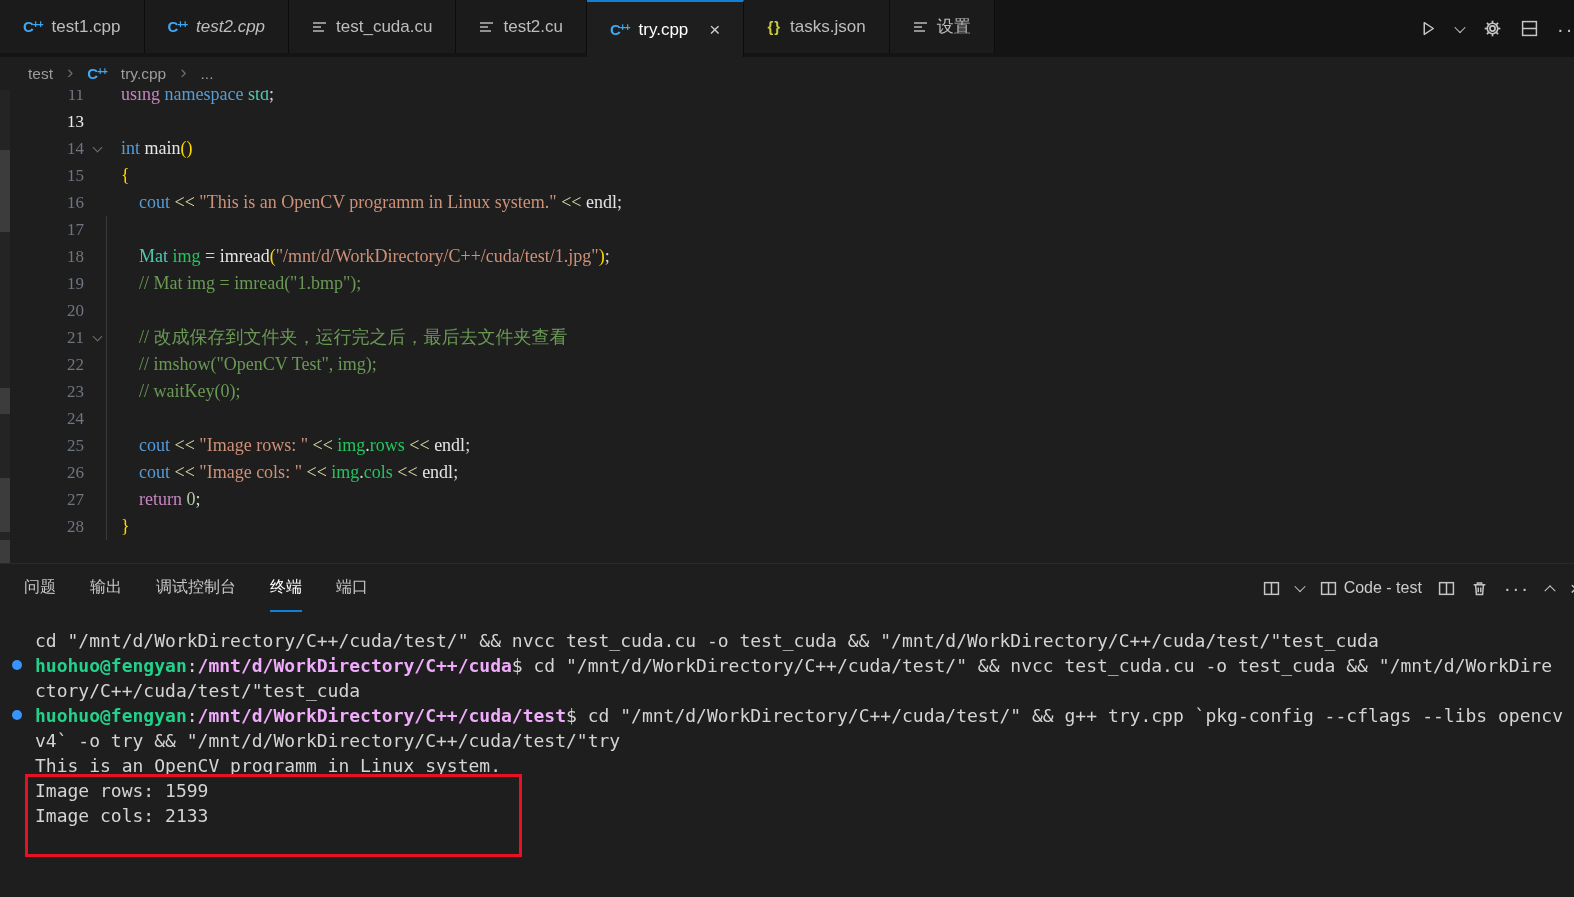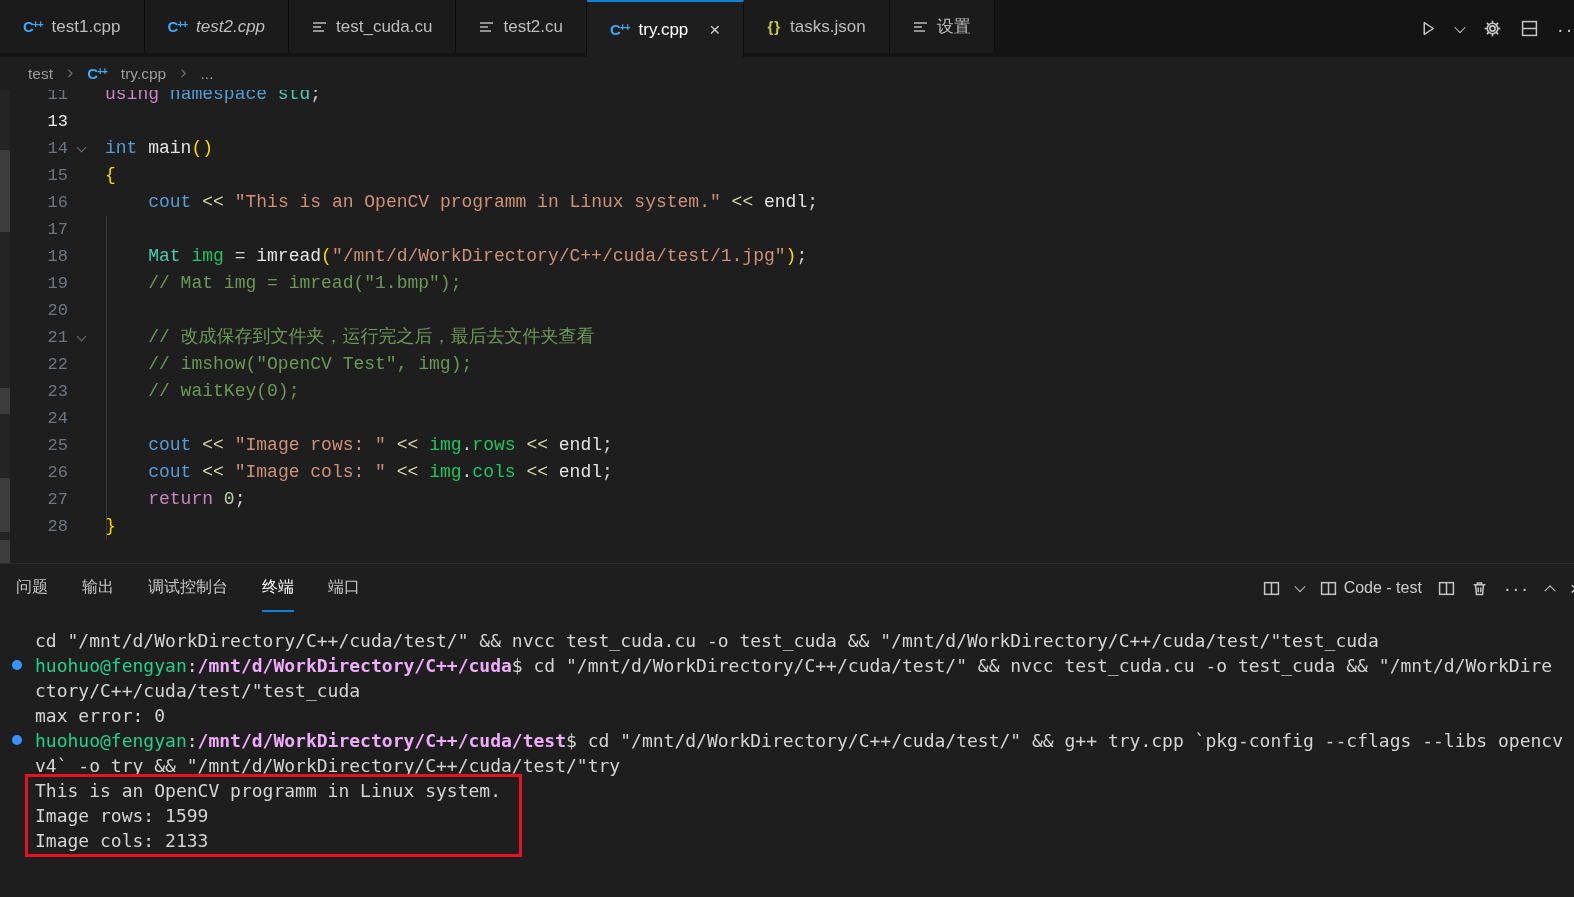--- a/index.html
+++ b/index.html
@@ -23,21 +23,21 @@
   .chev.up{transform:rotate(-135deg) translate(-2px,-2px);}
   .edge-clip{margin-right:-13px;}
   .xglyph{font-size:19px;color:#cccccc;}
 
   
   #breadcrumb{position:absolute;top:57px;left:0;width:1574px;height:33px;background:#1e1e1e;display:flex;align-items:center;gap:14px;padding-left:28px;box-sizing:border-box;font-size:15.5px;color:#9d9d9d;z-index:5;}
   .bsep{color:#6a6a6a;font-size:19px;margin-top:-3px;}
 
   
   #editor{position:absolute;top:90px;left:0;width:1574px;height:473px;overflow:hidden;background:#1e1e1e;}
-  #code-lines{position:relative;margin-top:-9px;font-family:Liberation Mono, monospace;font-size:18px;line-height:27px;}
+  #code-lines{position:relative;margin-top:-9px;font-family:Liberation Serif, serif;font-size:18px;line-height:27px;padding-left:16px;}
   .cline{white-space:pre;height:27px;position:relative;}
   .ln{display:inline-block;width:68px;text-align:right;color:#6e7681;margin-right:37px;font-size:17px;}
   .ln.cur{color:#ececec;}
   .fold{position:absolute;left:78px;top:9px;width:6px;height:6px;border-right:1.5px solid #8a8a8a;border-bottom:1.5px solid #8a8a8a;transform:rotate(45deg);opacity:.75;}
   #guide{position:absolute;left:106px;top:135px;width:1px;height:324px;background:#3a3a3a;}
   #left-strip{position:absolute;left:0;top:0;width:10px;height:473px;background:#242424;}
   #left-strip .seg{position:absolute;left:0;width:10px;background:#3c3c3c;}
   .tk-kw1{color:#C586C0;}
   .tk-kw2{color:#569CD6;}
   .tk-type{color:#4EC9B0;}
@@ -46,35 +46,35 @@
   .tk-str{color:#CE9178;}
   .tk-num{color:#B5CEA8;}
   .tk-com{color:#6A9955;}
   .tk-brk{color:#FFD700;}
   .tk-op{color:#DCDCAA;}
   .tk-pun{color:#D4D4D4;}
 
   
   #panel{position:absolute;top:563px;left:0;width:1574px;height:334px;background:#1e1e1e;border-top:1px solid #2a2a2a;box-sizing:border-box;}
   #panel-header{height:48px;display:flex;justify-content:space-between;align-items:center;}
-  #panel-tabs{display:flex;gap:34px;padding-left:16px;font-size:16px;color:#c7c7c7;height:100%;align-items:stretch;}
+  #panel-tabs{display:flex;gap:34px;padding-left:24px;font-size:16px;color:#c7c7c7;height:100%;align-items:stretch;}
   .ptab{display:flex;align-items:center;border-bottom:2px solid transparent;box-sizing:border-box;cursor:pointer;}
   .ptab.active{color:#ffffff;border-bottom-color:#1180d8;}
   #panel-actions{display:flex;align-items:center;gap:16px;margin-right:6px;font-size:16px;color:#ccc;overflow:visible;padding-left:36px;}
   .paction{display:inline-flex;align-items:center;gap:7px;cursor:pointer;}
   .more{font-size:20px;letter-spacing:2px;color:#c5c5c5;}
 
   
   #term-body{position:relative;height:285px;overflow:hidden;}
   #term-lines{padding-top:16px;font-family:"DejaVu Sans Mono",monospace;font-size:18px;line-height:25px;}
   .tline{white-space:pre;padding-left:35px;position:relative;height:25px;}
   .marker{position:absolute;left:12px;top:7px;width:10px;height:10px;border-radius:50%;}
   .marker.blue{background:#3794ff;}
   .marker.hollow{width:8px;height:8px;border:1.5px solid #8a8a8a;background:transparent;}
-  .tg{color:#23d18b;font-weight:400;}
+  .tg{color:#23d18b;font-weight:700;}
   .tb{color:#f0abfc;font-weight:700;}
   .tw{color:#d4d4d4;}
   .cursor{display:inline-block;width:11px;height:19px;border:1.5px solid #cfcfcf;vertical-align:-4px;}
   #redbox{position:absolute;left:25px;top:162px;width:497px;height:83px;border:3px solid #e81123;pointer-events:none;box-sizing:border-box;}
 
   svg line, svg path, svg rect, svg circle{stroke:#c5c5c5;fill:none;stroke-width:1.4;}
 </style>
 </head>
 <body>
 
@@ -289,21 +289,20 @@
               <span class="xglyph">×</span>
             </span>
           </span>
         </div>
     </div>
     <div id="term-body">
       <div id="term-lines">
           <div class="tline"><span class="tw">cd "/mnt/d/WorkDirectory/C++/cuda/test/" &amp;&amp; nvcc test_cuda.cu -o test_cuda &amp;&amp; "/mnt/d/WorkDirectory/C++/cuda/test/"test_cuda</span></div>
           <div class="tline"><span class="marker blue"></span><span class="tg">huohuo@fengyan</span><span class="tw">:</span><span class="tb">/mnt/d/WorkDirectory/C++/cuda</span><span class="tw">$ cd "/mnt/d/WorkDirectory/C++/cuda/test/" &amp;&amp; nvcc test_cuda.cu -o test_cuda &amp;&amp; "/mnt/d/WorkDire</span></div>
           <div class="tline"><span class="tw">ctory/C++/cuda/test/"test_cuda</span></div>
-          <div class="tline"><span class="tw">max error: 0</span></div>
           <div class="tline"><span class="marker blue"></span><span class="tg">huohuo@fengyan</span><span class="tw">:</span><span class="tb">/mnt/d/WorkDirectory/C++/cuda/test</span><span class="tw">$ cd "/mnt/d/WorkDirectory/C++/cuda/test/" &amp;&amp; g++ try.cpp `pkg-config --cflags --libs opencv</span></div>
           <div class="tline"><span class="tw">v4` -o try &amp;&amp; "/mnt/d/WorkDirectory/C++/cuda/test/"try</span></div>
           <div class="tline"><span class="tw">This is an OpenCV programm in Linux system.</span></div>
           <div class="tline"><span class="tw">Image rows: 1599</span></div>
           <div class="tline"><span class="tw">Image cols: 2133</span></div>
         </div>
       <div id="redbox"></div>
     </div>
   </div>
 

